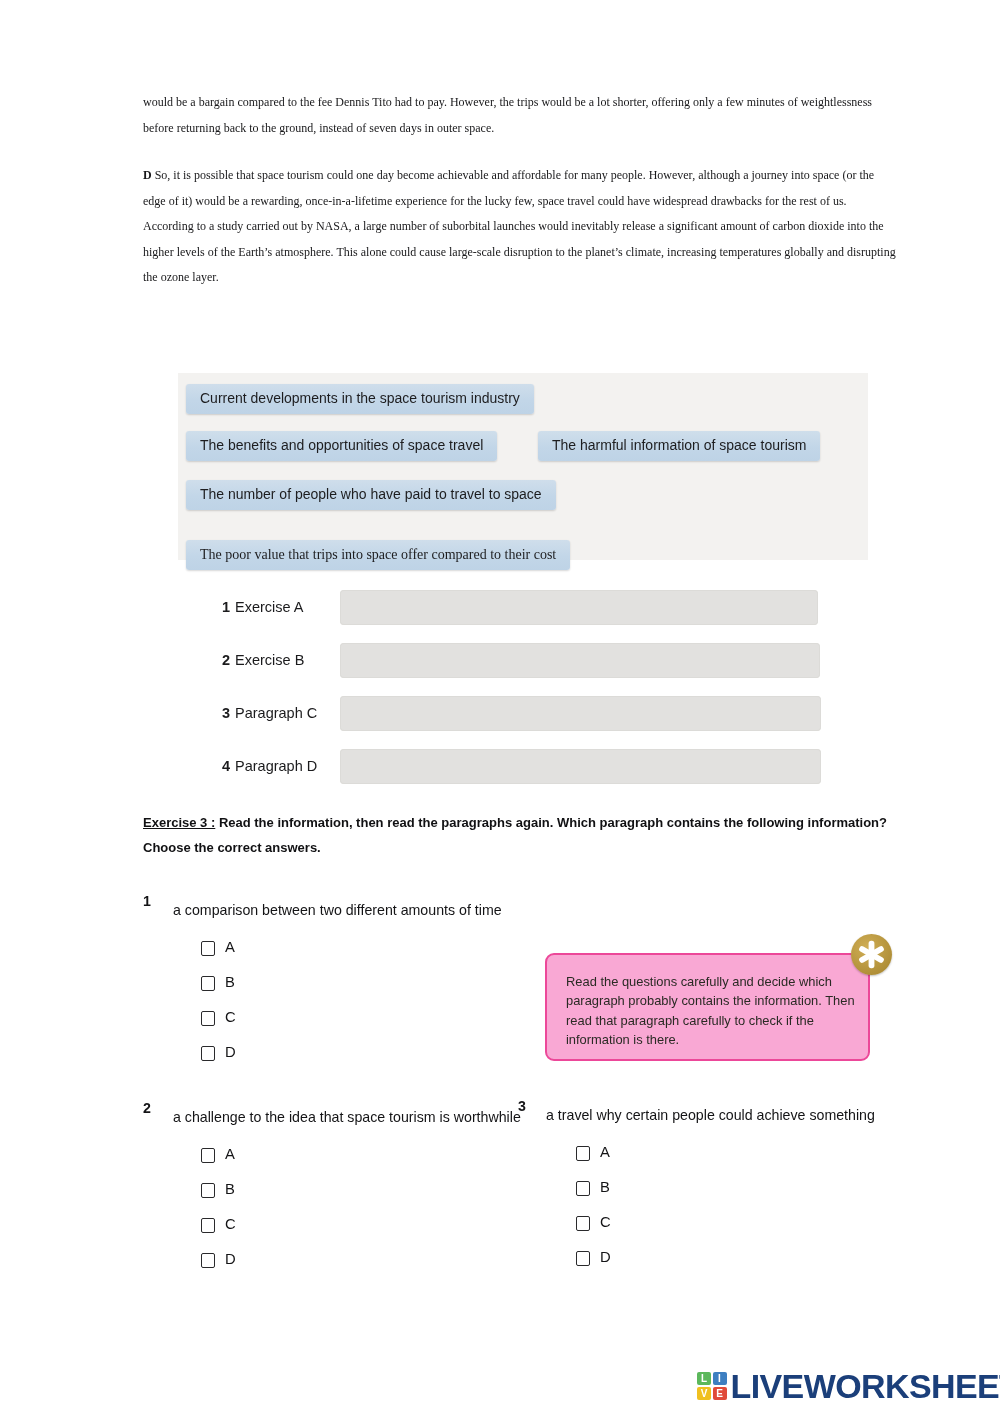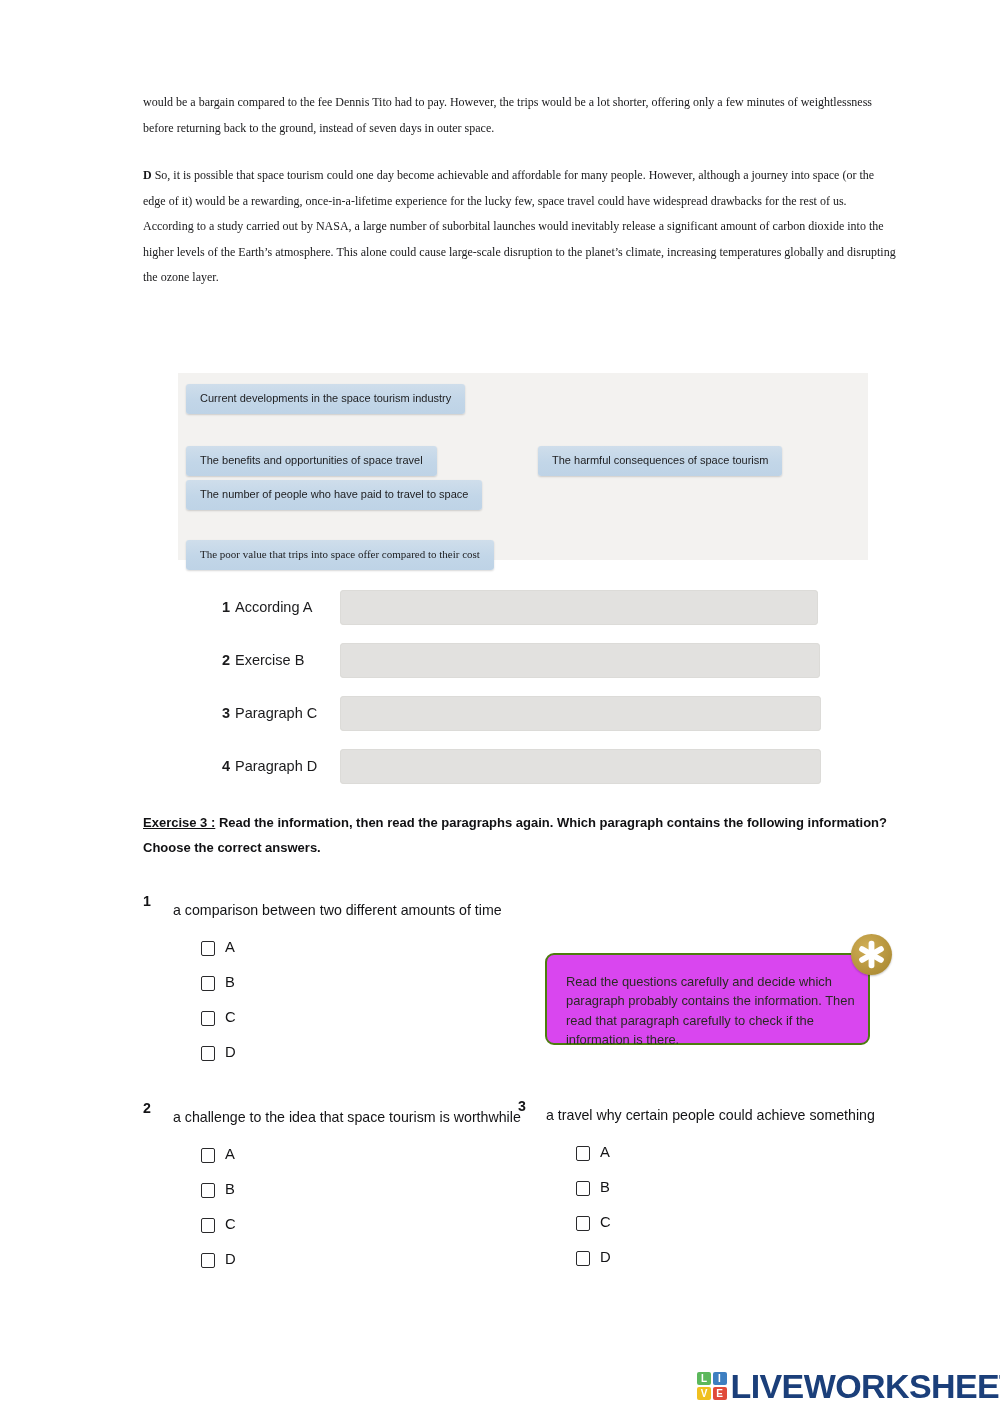--- a/index.html
+++ b/index.html
@@ -43,33 +43,33 @@
     height: 187px;
     background: #f3f2f0;
   }
   .bank-row {
     position: absolute;
     left: 0;
     width: 100%;
     height: 30px;
   }
   .bank-row.r1 { top: 11px; }
-  .bank-row.r2 { top: 73px; padding-left: 43px; }
+  .bank-row.r2 { top: 58px; padding-left: 43px; }
   .bank-row.r3 { top: 107px; }
   .bank-row.r4 { top: 167px; font-family: Liberation Serif, serif; }
 
   .drag-item {
     position: absolute;
     height: 30px;
     line-height: 29px;
     box-sizing: border-box;
     padding: 0 14px;
     background: linear-gradient(to bottom, #cfdeeb 0%, #c2d6e8 55%, #bed3e6 100%);
     border-radius: 3px;
-    font-size: 11px;
+    font-size: 14px;
     color: #1d1d1f;
     white-space: nowrap;
     box-shadow: 0 1px 2px rgba(0,0,0,0.16);
   }
   .drag-item.pos-a { left: 8px; }
   .drag-item.pos-b { left: 360px; }
 
   
   .drop-list {
     position: absolute;
@@ -187,23 +187,23 @@
   #question-3 { left: 518px; top: 1098px; width: 390px; }
   #question-3 .q-text { left: 28px; width: 355px; }
   #question-3 .choices { left: 58px; top: 46px; }
 
   
   .tip-box {
     position: absolute;
     left: 545px;
     top: 953px;
     width: 325px;
-    height: 92px;
-    background: #d946ef;
-    border: 2px solid #4d7c0f;
+    height: 108px;
+    background: #f9a8d4;
+    border: 2px solid #ec4899;
     border-radius: 9px;
     box-sizing: border-box;
   }
   .tip-text {
     position: absolute;
     left: 19px;
     top: 17px;
     width: 290px;
     font-size: 12.9px;
     line-height: 19.3px;
@@ -277,38 +277,38 @@
 </div>
 
 <div class="option-bank">
 
   <div class="bank-row r1">
     <div class="drag-item pos-a">Current developments in the space tourism industry</div>
   </div>
 
   <div class="bank-row r2">
     <div class="drag-item pos-a">The benefits and opportunities of space travel</div>
-    <div class="drag-item pos-b">The harmful consequences of space tourism</div>
+    <div class="drag-item pos-b">The harmful information of space tourism</div>
   </div>
 
   <div class="bank-row r3">
     <div class="drag-item pos-a">The number of people who have paid to travel to space</div>
   </div>
 
   <div class="bank-row r4">
     <div class="drag-item pos-a">The poor value that trips into space offer compared to their cost</div>
   </div>
 
 </div>
 
 <div class="drop-list">
 
   <div class="drop-row w1">
     <span class="drop-num">1</span>
-    <span class="drop-label">According A</span>
+    <span class="drop-label">Exercise A</span>
     <div class="drop-zone"></div>
   </div>
 
   <div class="drop-row w2">
     <span class="drop-num">2</span>
     <span class="drop-label">Exercise B</span>
     <div class="drop-zone"></div>
   </div>
 
   <div class="drop-row w3">

